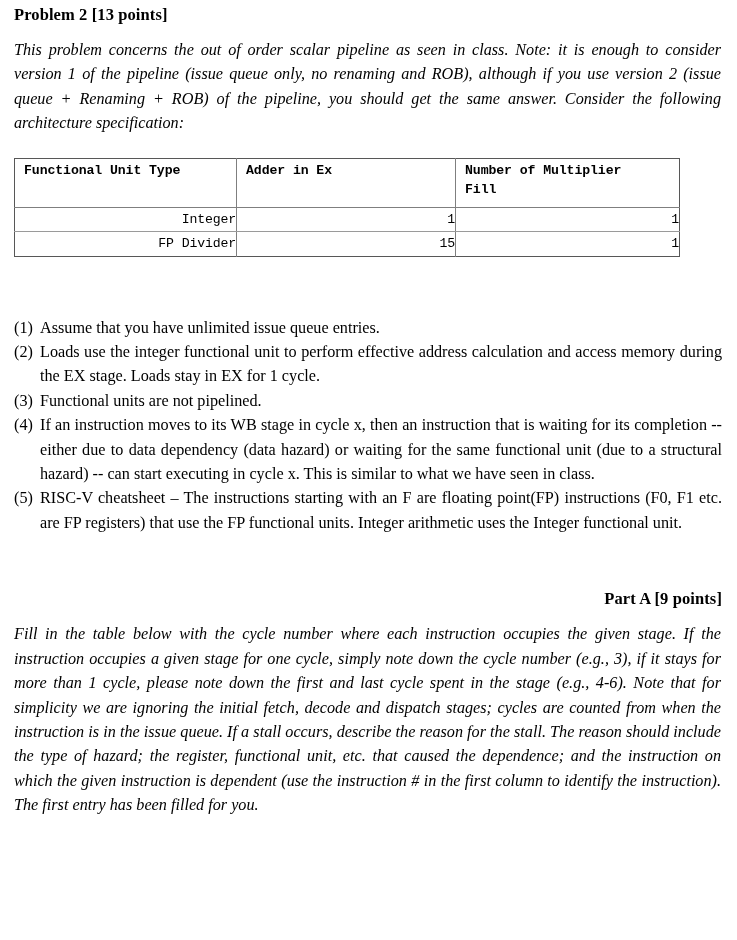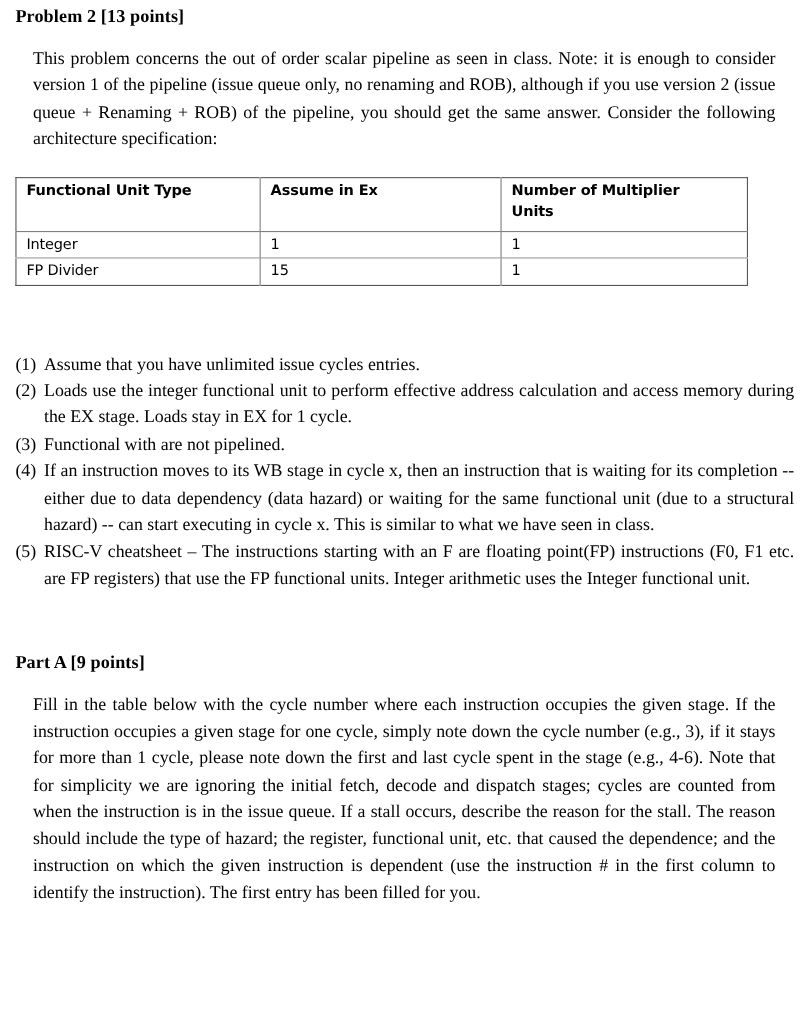--- a/index.html
+++ b/index.html
@@ -34,22 +34,23 @@
     margin: 0;
   }
   #problem-heading { margin-bottom: 13px; }
 
   
   .para {
     font-size: 16.2px;
     line-height: 24.4px;
     text-align: justify;
     text-justify: inter-word;
-    margin: 16px;
+    margin: 0;
     padding-right: 1px;
+    font-style: italic;
   }
 
   
   .spec-table-wrap {
     margin-top: 22px;
   }
   table.spec-table {
     border-collapse: collapse;
     width: 665px;
     table-layout: fixed;
@@ -64,33 +65,35 @@
   table.spec-table td {
     border-right: 1px solid #7f7f7f;
     border-bottom: 1px solid #9a9a9a;
     padding: 2px 0 2px 9px;
     vertical-align: top;
     font-size: 13.2px;
     line-height: 19.5px;
     text-align: left;
     font-weight: normal;
     letter-spacing: -0.15px;
+    font-family: Liberation Mono, monospace;
   }
   table.spec-table th:last-child,
   table.spec-table td:last-child { border-right: none; }
   table.spec-table tr:last-child td { border-bottom: none; }
 
   table.spec-table thead th {
     font-weight: bold;
     height: 44px;
     border-bottom: 1px solid #7f7f7f;
     letter-spacing: -0.1px;
   }
   table.spec-table tbody td {
     height: 18px;
+    text-align: right;
   }
   .th-line2 { display: block; }
 
   
   ol.numlist {
     list-style: none;
     margin: 0;
     padding: 0;
   }
   ol.numlist > li {
@@ -109,21 +112,21 @@
     text-align: left;
     font-size: 16.2px;
     line-height: 24.4px;
   }
   ol.numlist > li > .li-text { display: block; }
   .it { }
 
   #list-block { margin-top: 59px; }
 
   
-  #partA-heading { margin-top: 54px; margin-bottom: 13px; }
+  #partA-heading { margin-top: 54px; margin-bottom: 13px; text-align: right; }
   #partA-para { }
 </style>
 </head>
 <body>
 
 <div class="page">
 
   <h1 class="heading" id="problem-heading">Problem 2 [13 points]</h1>
 
   <p class="para" id="intro-paragraph">This problem concerns the out of order scalar pipeline as seen in class. Note: it is enough to consider version 1 of the pipeline (issue queue only, no renaming and ROB), although if you use version 2 (issue queue + Renaming + ROB) of the pipeline, you should get the same answer. Consider the following architecture specification:</p>
@@ -131,24 +134,24 @@
   <div class="spec-table-wrap">
     <table class="spec-table">
       <colgroup>
         <col class="c1">
           <col class="c2">
           <col class="c3">
       </colgroup>
       <thead>
         <tr>
           <th>Functional Unit Type</th>
-          <th>Assume in Ex</th>
+          <th>Adder in Ex</th>
           <th>
             <span>Number of Multiplier</span>
-            <span class="th-line2">Units</span>
+            <span class="th-line2">Fill</span>
           </th>
         </tr>
       </thead>
       <tbody>
         <tr>
           <td>Integer</td>
           <td>1</td>
           <td>1</td>
         </tr>
         <tr>
@@ -156,29 +159,29 @@
           <td>15</td>
           <td>1</td>
         </tr>
       </tbody>
     </table>
   </div>
 
   <ol class="numlist" id="list-block">
     <li>
       <span class="marker">(1)</span>
-      <span class="li-text">Assume that you have unlimited issue cycles entries.</span>
+      <span class="li-text">Assume that you have unlimited issue queue entries.</span>
     </li>
     <li>
       <span class="marker">(2)</span>
       <span class="li-text">Loads use the integer functional unit to perform effective address calculation and access memory during the EX stage. Loads stay in EX for 1 cycle.</span>
     </li>
     <li>
       <span class="marker">(3)</span>
-      <span class="li-text"><span>Functional with are </span><span class="it">not</span><span> pipelined.</span></span>
+      <span class="li-text"><span>Functional units are </span><span class="it">not</span><span> pipelined.</span></span>
     </li>
     <li>
       <span class="marker">(4)</span>
       <span class="li-text"><span>If an instruction moves to its WB stage in cycle </span><span class="it">x</span><span>, then an instruction that is waiting for its completion -- either due to data dependency (data hazard) or waiting for the same functional unit (due to a structural hazard) -- can start executing in cycle </span><span class="it">x</span><span>. This is similar to what we have seen in class.</span></span>
     </li>
     <li>
       <span class="marker">(5)</span>
       <span class="li-text">RISC-V cheatsheet – The instructions starting with an F are floating point(FP) instructions (F0, F1 etc. are FP registers) that use the FP functional units. Integer arithmetic uses the Integer functional unit.</span>
     </li>
   </ol>

